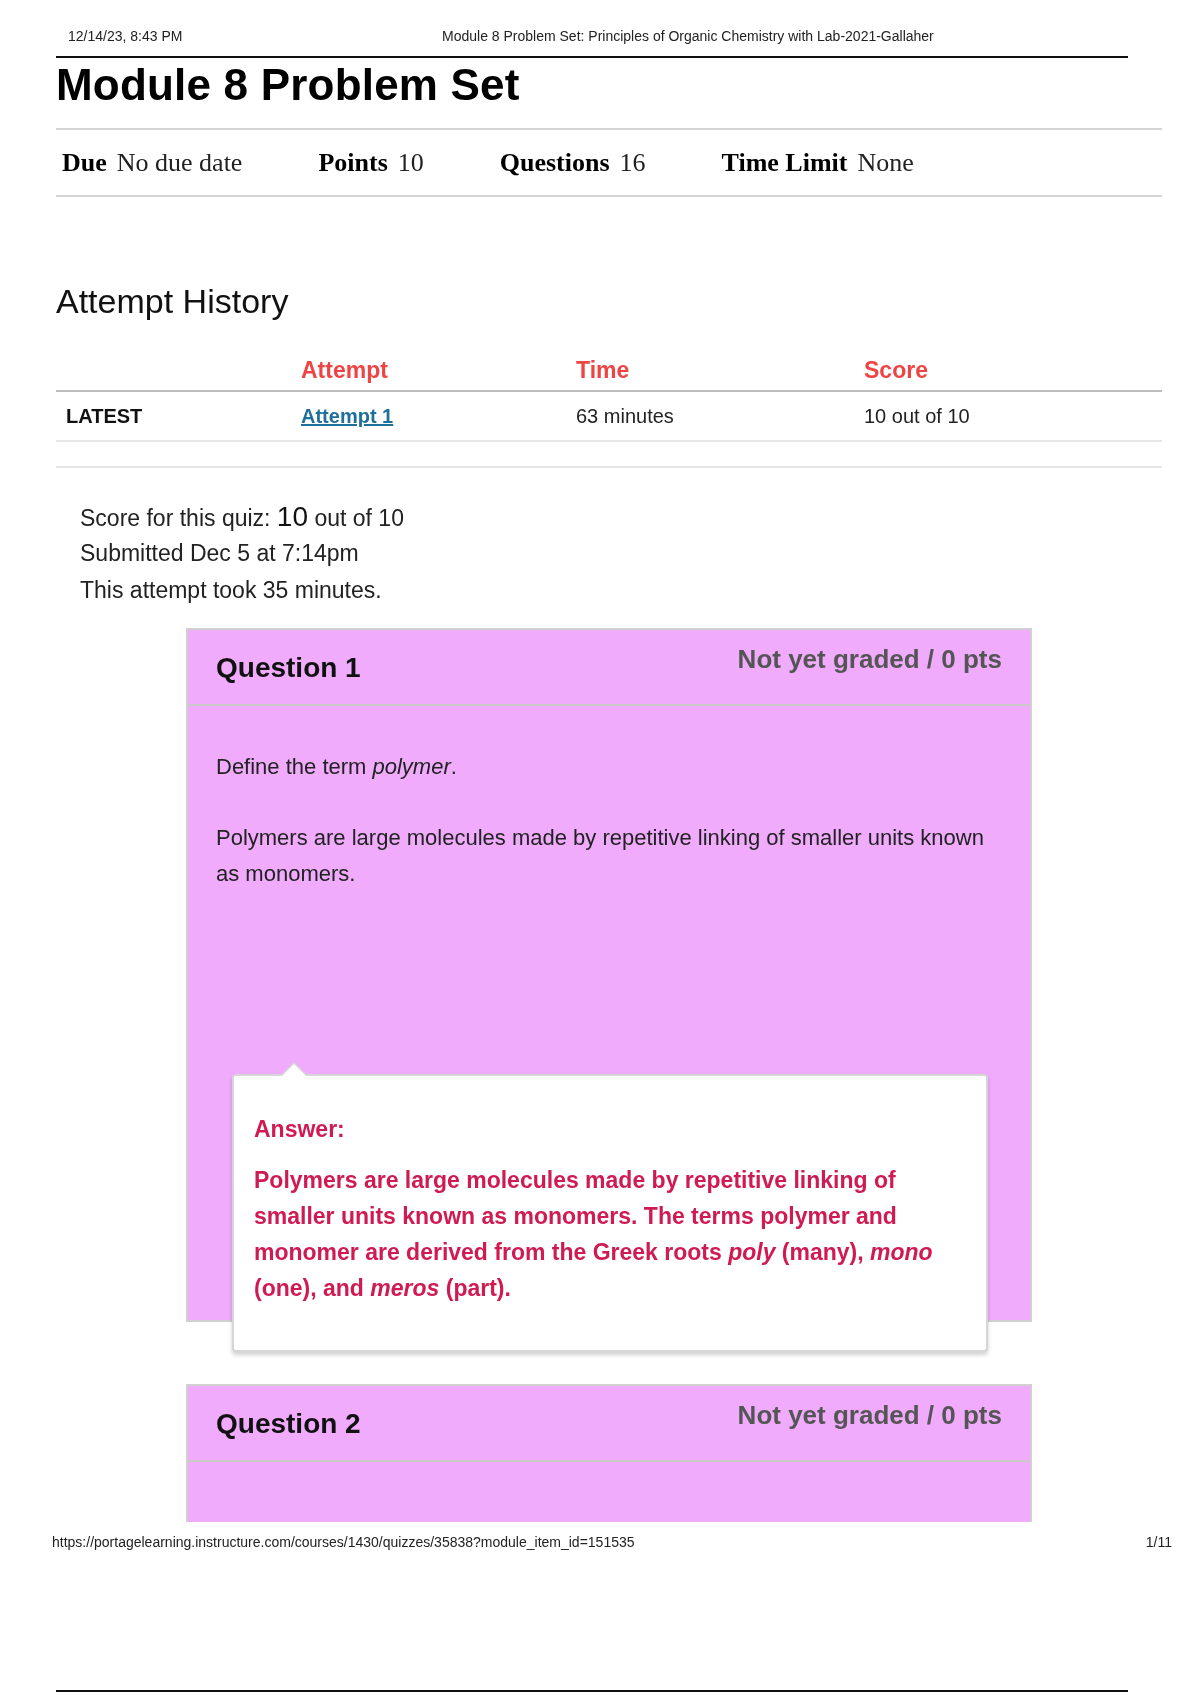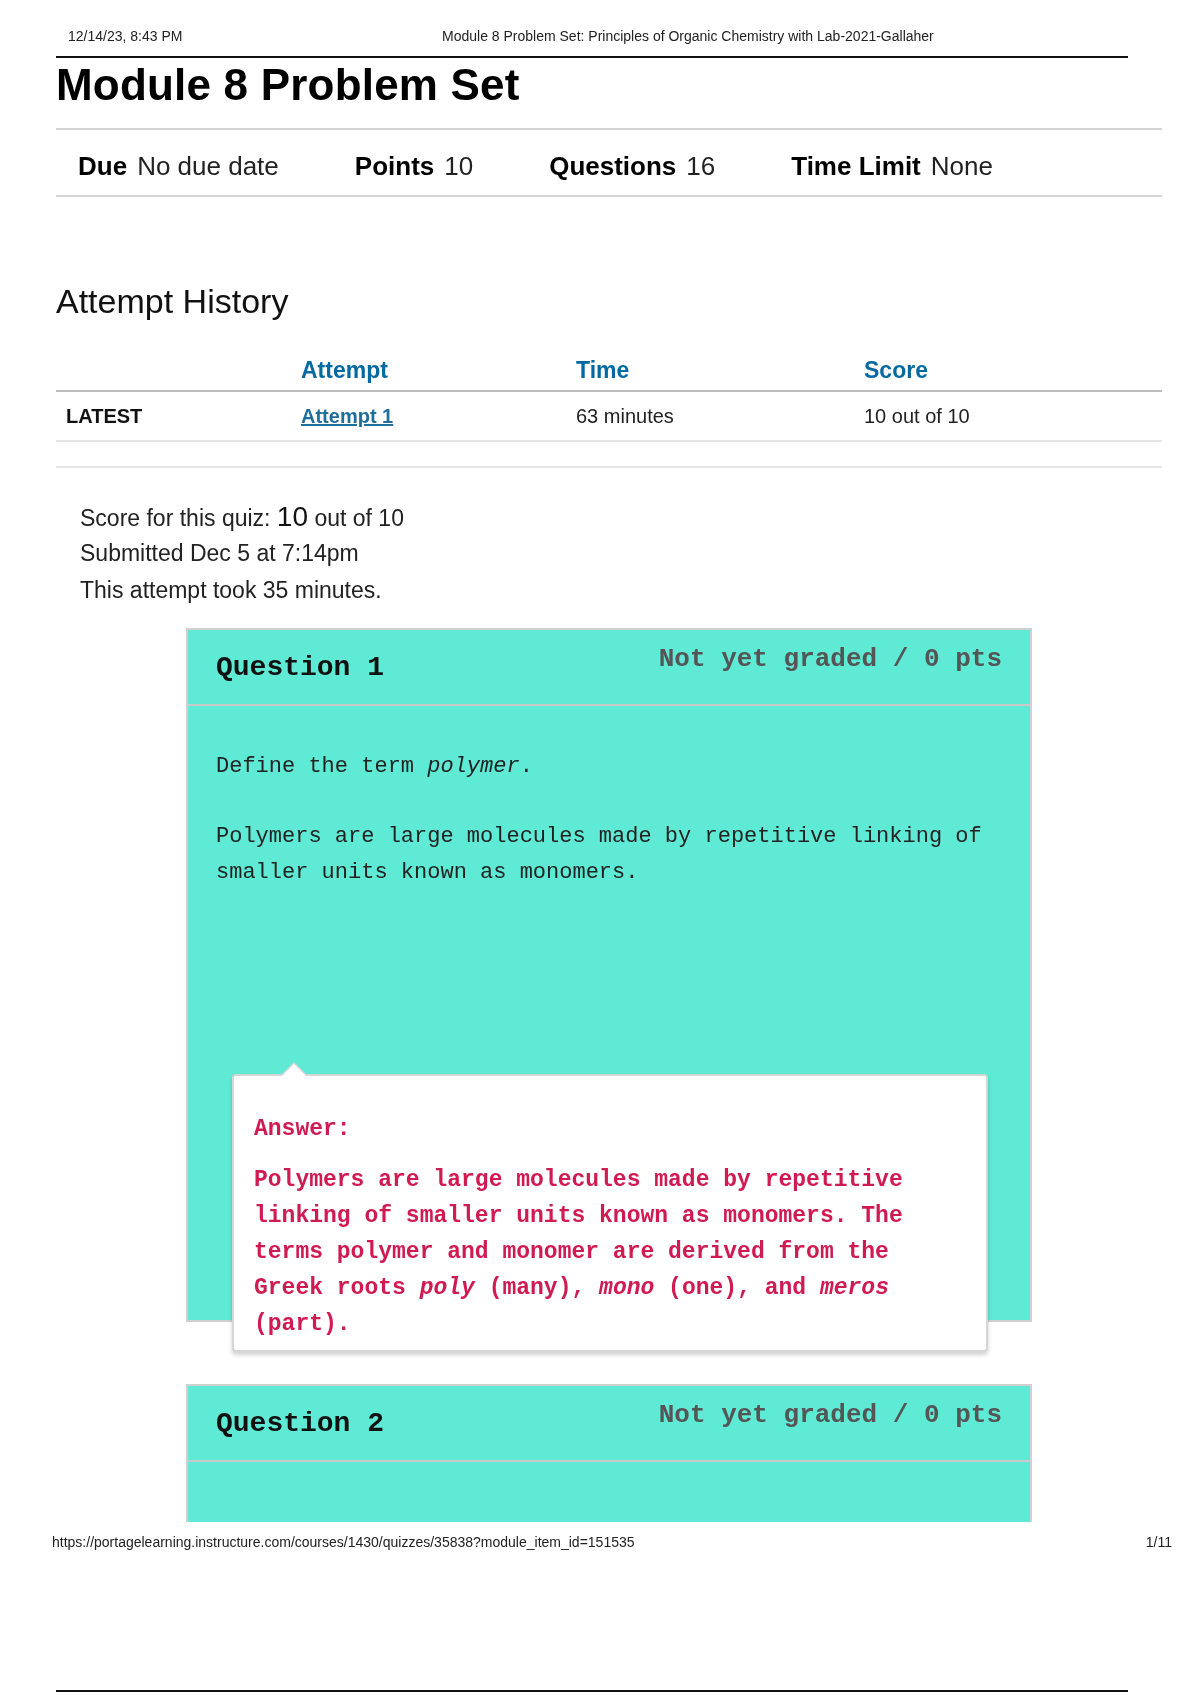--- a/index.html
+++ b/index.html
@@ -14,48 +14,49 @@
     .print-header .date { position: absolute; left: 0; top: 0; }
     .print-header .doc-title { position: absolute; left: 374px; top: 0; }
     .print-rule { position: absolute; left: 56px; top: 56px; width: 1072px; height: 2px; background: #111; }
 
     h1.page-title {
       position: absolute; left: 56px; top: 60px; margin: 0;
       font-size: 44px; font-weight: bold; color: #000; letter-spacing: 0.2px;
     }
     .meta-rule { position: absolute; left: 56px; width: 1106px; height: 2px; background: #d5d5d5; }
     .meta-bar {
-      position: absolute; left: 78px; top: 148px; height: 34px; display: flex; align-items: flex-end;
+      position: absolute; left: 62px; top: 148px; height: 34px; display: flex; align-items: flex-start;
       font-size: 26px;
+      font-family: Liberation Serif, serif;
     }
     .meta-item { margin-right: 76px; white-space: nowrap; }
     .meta-item .k { font-weight: bold; color: #000; margin-right: 10px; }
     .meta-item .v { color: #222; }
 
     h2.section-title {
       position: absolute; left: 56px; top: 282px; margin: 0;
       font-size: 34px; font-weight: normal; color: #111;
     }
     .history-table { position: absolute; left: 56px; top: 350px; width: 1106px; }
     .history-table .th-row { position: relative; height: 40px; border-bottom: 2px solid #bdbdbd; }
     .history-table .td-row { position: relative; height: 48px; border-bottom: 2px solid #e6e6e6; }
     .history-table .cell { position: absolute; top: 0; line-height: 40px; }
-    .history-table .th-row .cell { font-size: 23px; font-weight: bold; color: #0369a1; }
+    .history-table .th-row .cell { font-size: 23px; font-weight: bold; color: #ef4444; }
     .history-table .td-row .cell { line-height: 48px; font-size: 20px; color: #222; }
     .c0 { left: 10px; } .c1 { left: 245px; } .c2 { left: 520px; } .c3 { left: 808px; }
     .latest-label { font-weight: bold; color: #111 !important; }
     a.attempt-link { color: #1f6f9b; font-weight: bold; text-decoration: underline; }
     .table-bottom-rule { position: absolute; left: 56px; top: 466px; width: 1106px; height: 2px; background: #e6e6e6; }
 
     .quiz-summary { position: absolute; left: 80px; top: 498px; font-size: 23px; color: #222; }
     .quiz-summary div { height: 37px; line-height: 37px; }
     .quiz-summary .big { font-size: 28px; font-weight: normal; color: #111; }
 
     .question {
-      position: absolute; left: 186px; width: 842px; border: 2px solid #d0d0d0; background: #5eead4; font-family: Liberation Mono, monospace;
+      position: absolute; left: 186px; width: 842px; border: 2px solid #d0d0d0; background: #f0abfc;
     }
     .question .q-header { position: relative; height: 74px; border-bottom: 2px solid #c9c9c9; }
     .question .q-title {
       position: absolute; left: 28px; top: 22px; font-size: 28px; font-weight: bold; color: #111;
     }
     .question .q-points {
       position: absolute; right: 28px; top: 14px; font-size: 26px; font-weight: bold; color: #555;
     }
     .question .q-body { position: relative; padding: 48px 32px 0 28px; }
     .q-text { font-size: 22px; color: #222; margin: 0 0 40px 0; }

